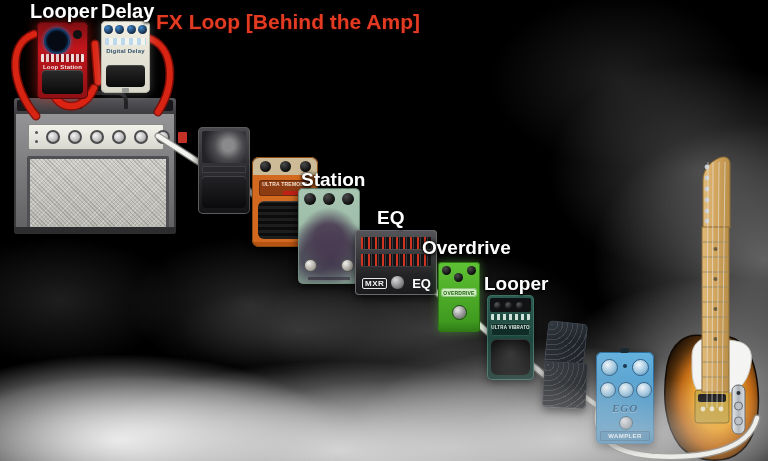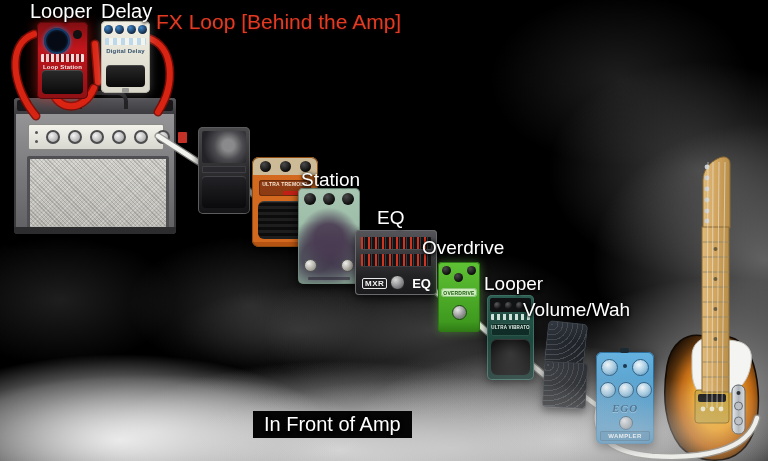--- a/index.html
+++ b/index.html
@@ -15,21 +15,21 @@
       radial-gradient(ellipse 210px 150px at 700px 170px, rgba(125,125,125,.5), transparent 72%),
       radial-gradient(ellipse 180px 120px at 620px 80px, rgba(95,95,95,.32), transparent 72%),
       radial-gradient(ellipse 230px 120px at 430px 330px, rgba(140,140,140,.42), transparent 72%),
       radial-gradient(ellipse 170px 95px at 250px 305px, rgba(115,115,115,.35), transparent 72%),
       radial-gradient(ellipse 160px 90px at 60px 300px, rgba(100,100,100,.3), transparent 72%),
       radial-gradient(ellipse 520px 130px at 380px 461px, rgba(175,175,175,.6), transparent 78%),
       #000;
   }
   .layer{position:absolute;left:0;top:0;width:768px;height:461px;}
   
-  .lbl{position:absolute;color:#fff;font-weight:normal;font-size:19px;line-height:1.05;
+  .lbl{position:absolute;color:#fff;font-weight:bold;font-size:19px;line-height:1.05;
        text-shadow:0 1px 3px #000,0 0 4px #000;z-index:5;white-space:nowrap;}
   .lbl.fx{color:#e23b22;font-size:21px;text-shadow:0 1px 2px #300;}
   .lbl.front{background:#050505;color:#fff;font-size:20px;padding:3px 11px;}
   
   #amp{position:absolute;left:14px;top:98px;width:162px;height:136px;z-index:1;
        background:linear-gradient(180deg,#9c9c9e,#7a7a7c 55%,#606062);border-radius:4px;
        box-shadow:inset 0 0 0 2px #3a3a3c, 0 4px 10px rgba(0,0,0,.6);}
   #amp .top{position:absolute;left:0;top:0;width:100%;height:16px;background:linear-gradient(#55555a,#3c3c40);border-radius:4px 4px 0 0;}
   #amp .cap{position:absolute;top:2px;width:14px;height:11px;background:#17171a;border-radius:2px;}
   #amp .handle{position:absolute;left:64px;top:-7px;width:42px;height:14px;border:4px solid #232326;border-bottom:none;border-radius:10px 10px 0 0;background:transparent;}
@@ -409,16 +409,14 @@
 
   <div id="fog" class="layer"></div>
 
   <div class="lbl" style="left:30px;top:1px;font-size:20px">Looper</div>
   <div class="lbl" style="left:101px;top:1px;font-size:20px">Delay</div>
   <div class="lbl fx" style="left:156px;top:11px">FX Loop [Behind the Amp]</div>
   <div class="lbl" style="left:301px;top:170px">Station</div>
   <div class="lbl" style="left:377px;top:208px">EQ</div>
   <div class="lbl" style="left:422px;top:238px">Overdrive</div>
   <div class="lbl" style="left:484px;top:274px">Looper</div>
-  <div class="lbl" style="left:523px;top:300px">Volume/Wah</div>
-  <div class="lbl front" style="left:253px;top:411px">In Front of Amp</div>
 
 </div>
 
 </body></html>

